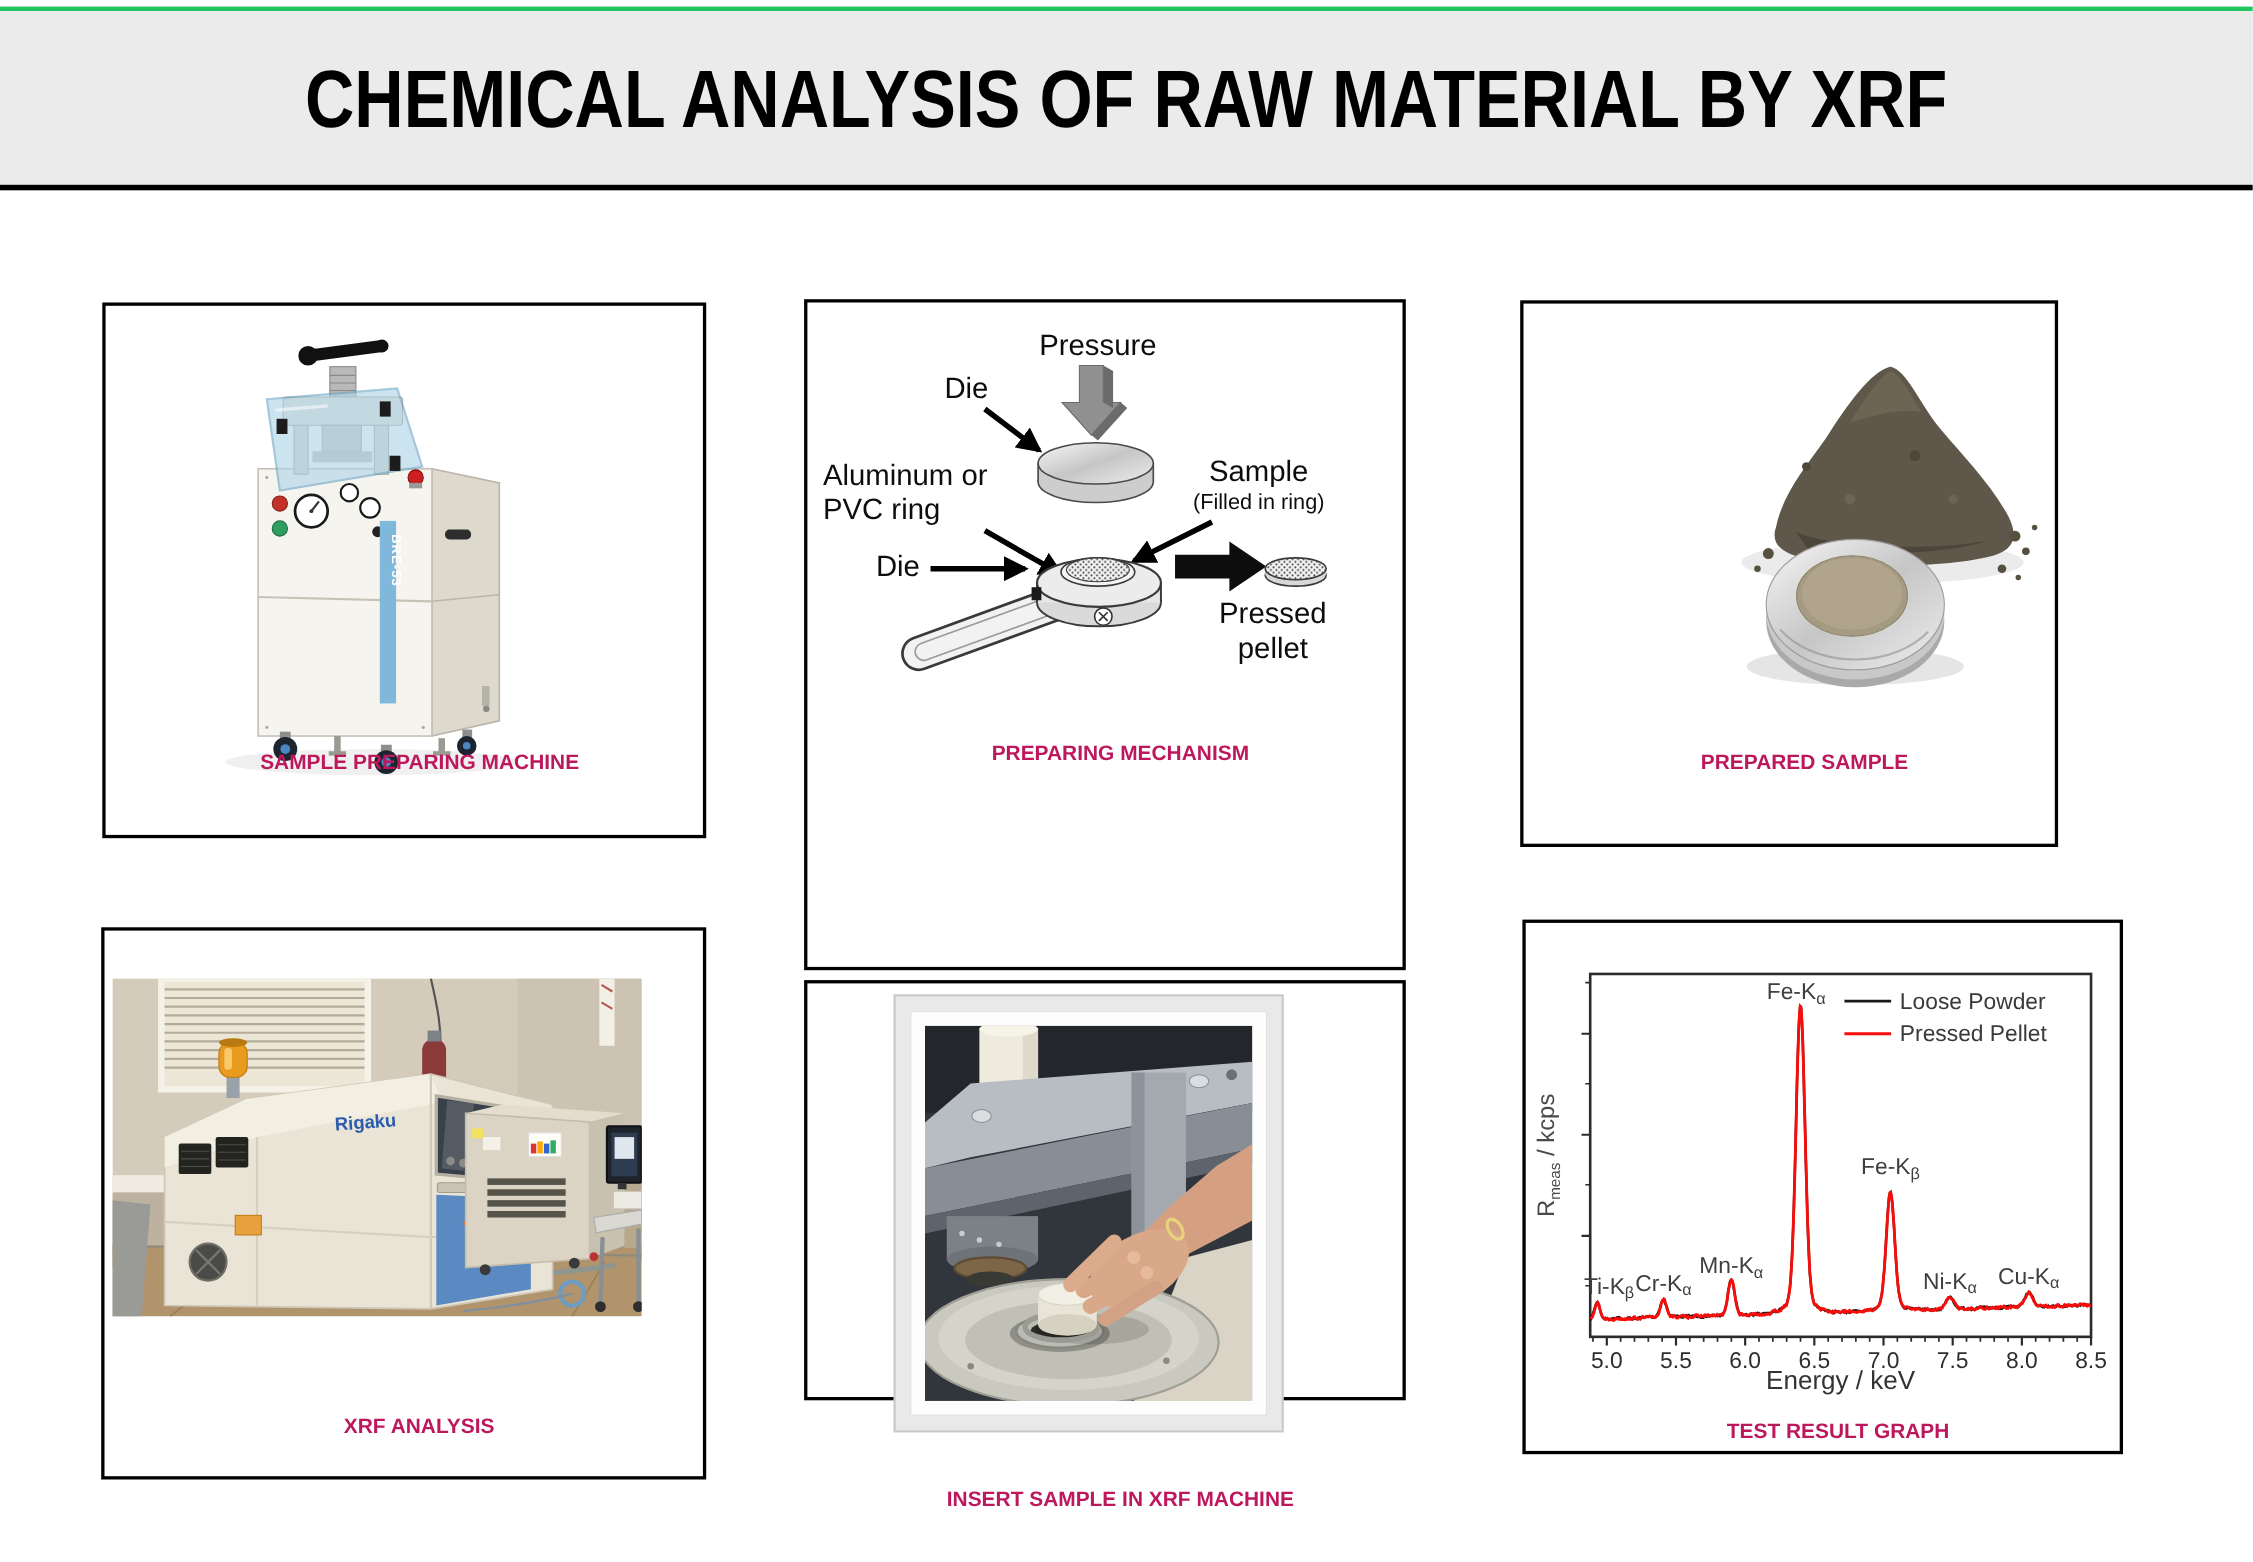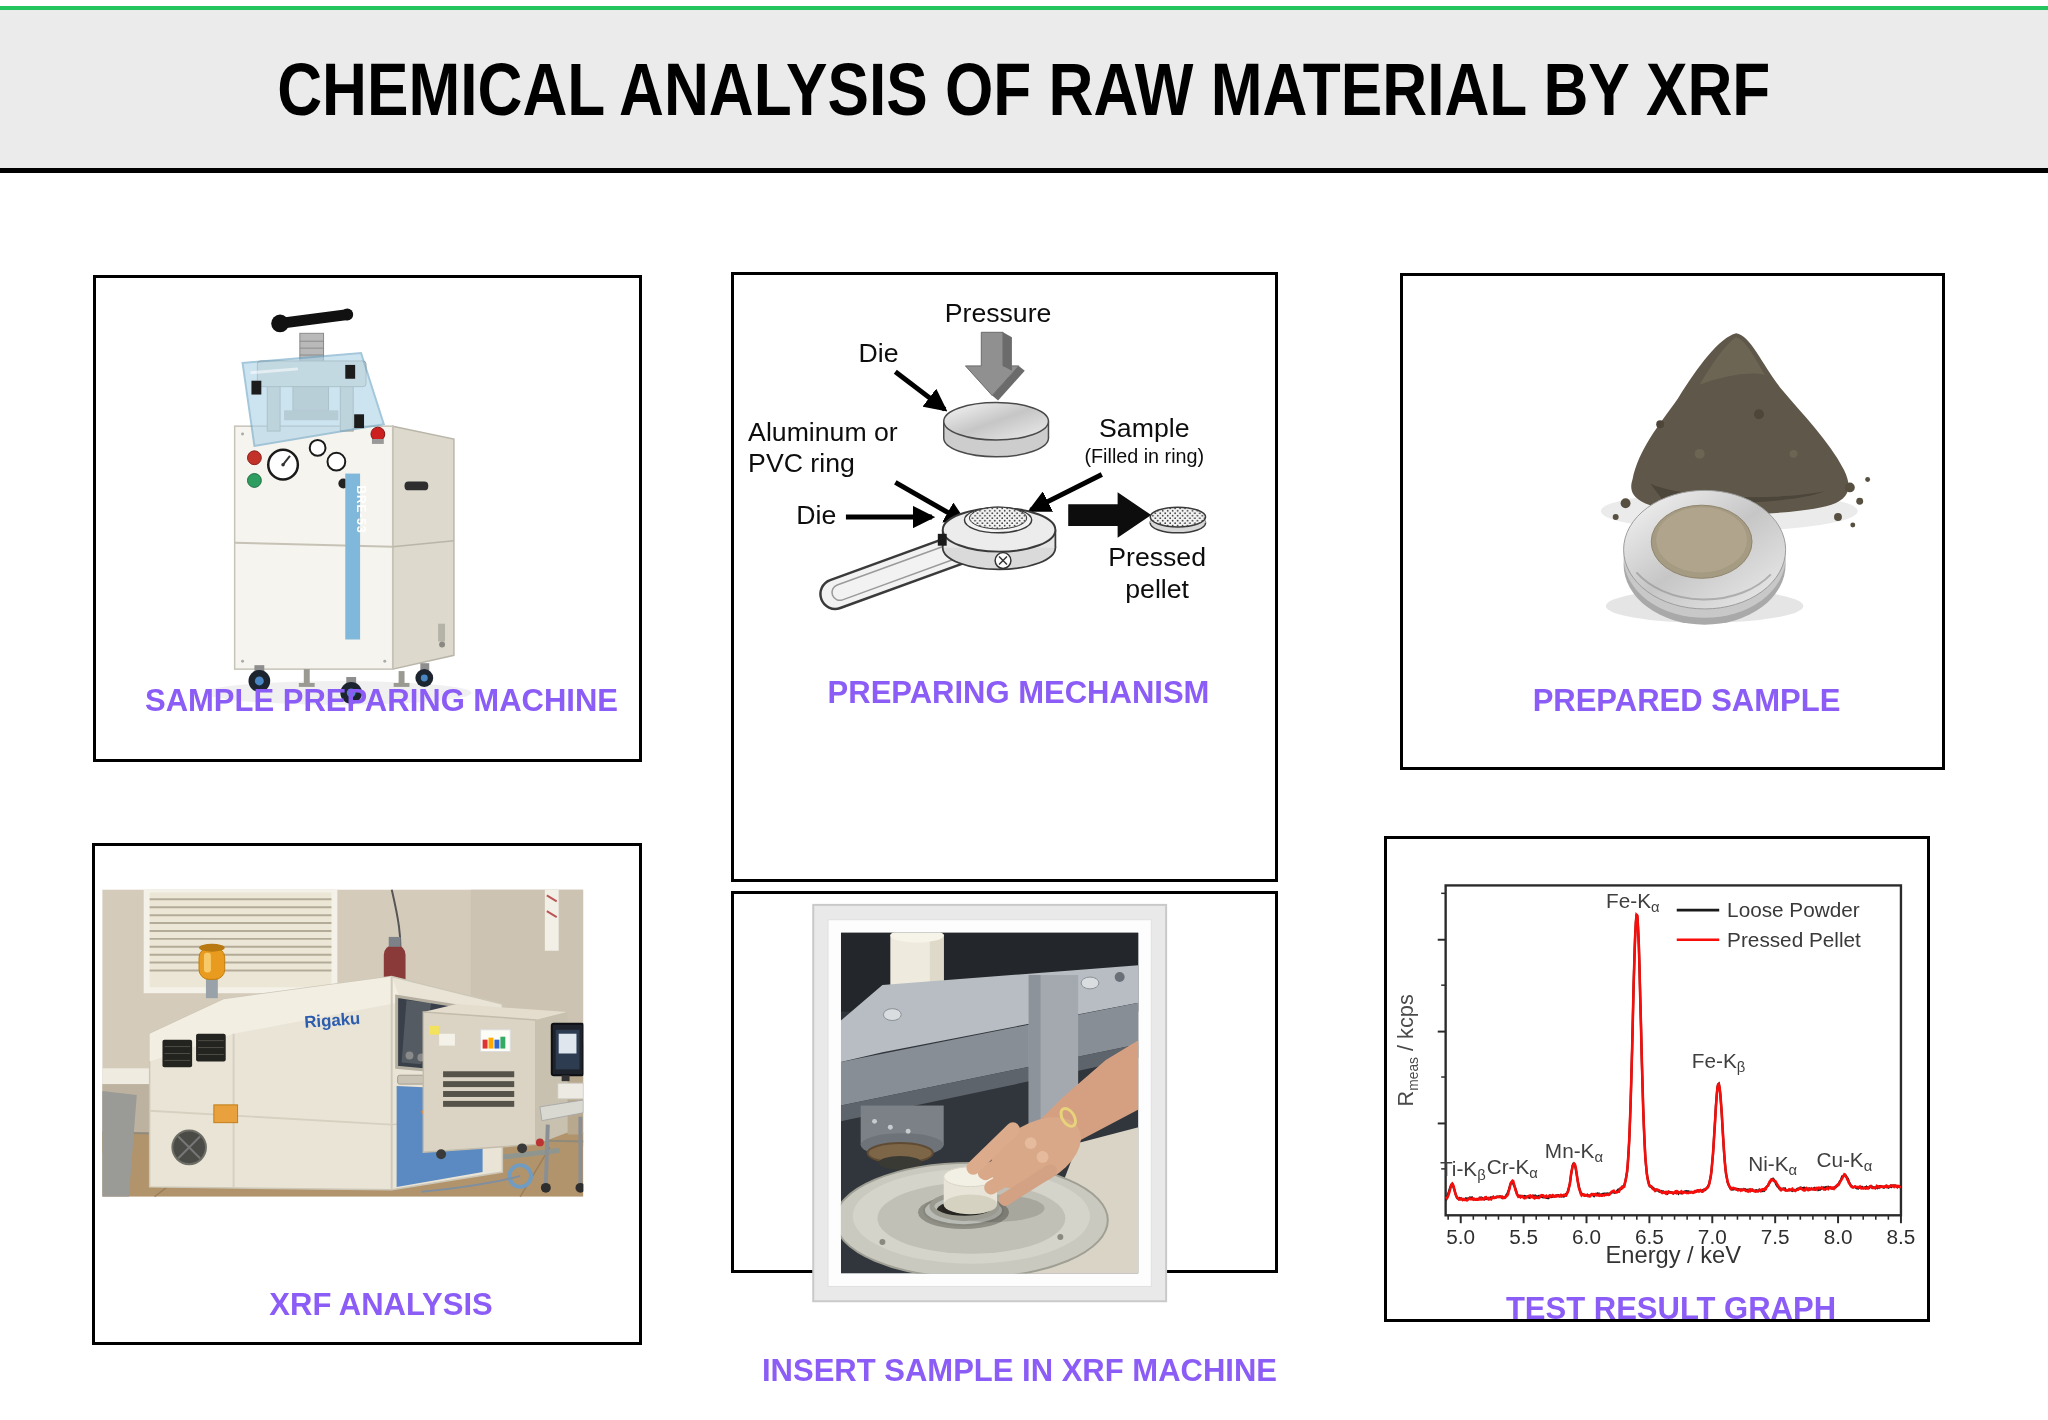--- a/index.html
+++ b/index.html
@@ -5,24 +5,24 @@
   html,body{margin:0;padding:0;background:#fff;}
   body{width:2048px;height:1420px;position:relative;font-family:"Liberation Sans",sans-serif;overflow:hidden;}
   .header{position:absolute;left:0;top:6px;width:2048px;height:158px;background:#ebebeb;
           border-top:4px solid #22c55e;border-bottom:5px solid #000;
           display:flex;align-items:center;justify-content:center;}
   .title{font-size:74px;font-weight:bold;color:#000;white-space:nowrap;
          transform:scaleX(0.84);letter-spacing:0;}
   .panel{position:absolute;border:3px solid #000;background:#fff;box-sizing:border-box;}
   .panel svg.illus{position:absolute;left:0;top:0;}
   .caption{position:absolute;left:0;right:0;text-align:center;font-weight:bold;
-           font-size:31px;color:#8b5cf6;white-space:nowrap;padding-left:28px;}
+           font-size:19px;color:#be185d;white-space:nowrap;padding-left:28px;}
   #p1{left:93px;top:275px;width:549px;height:487px;}
   #p2{left:731px;top:272px;width:547px;height:610px;}
-  #p3{left:1382px;top:273px;width:545px;height:497px;margin-left:18px;}
+  #p3{left:1382px;top:273px;width:489px;height:497px;}
   #p4{left:92px;top:843px;width:550px;height:502px;}
   #p5{left:731px;top:891px;width:547px;height:382px;}
   #p6{left:1384px;top:836px;width:546px;height:486px;}
   #p1 .caption{top:405px;} #p2 .caption{top:400px;} #p3 .caption{top:407px;}
   #p4 .caption{top:441px;} #p5 .caption{top:459px;} #p6 .caption{top:452px;}
   .dlabel{font-size:27px;fill:#0d0d0d;}
   .dsmall{font-size:20px;fill:#0d0d0d;}
   text{font-family:"Liberation Sans",sans-serif;}
 </style>
 </head>

